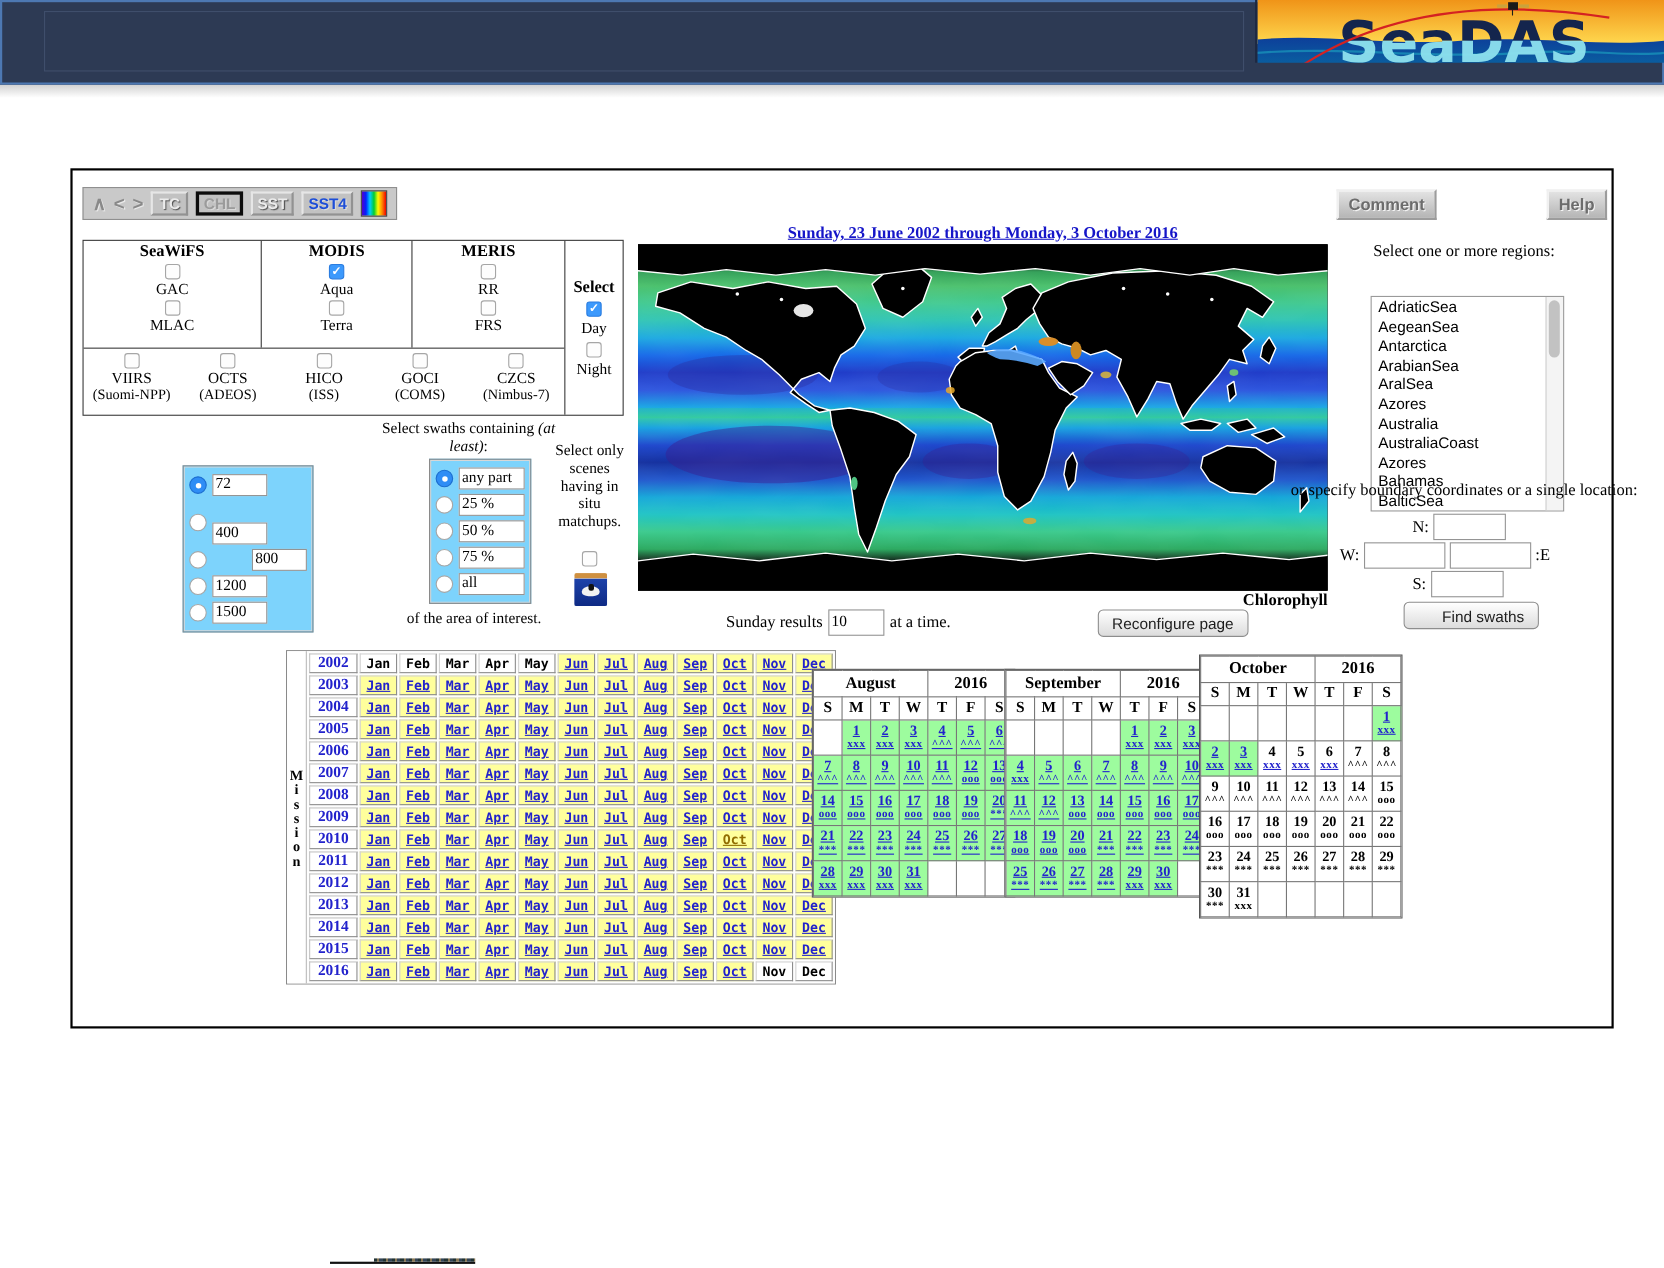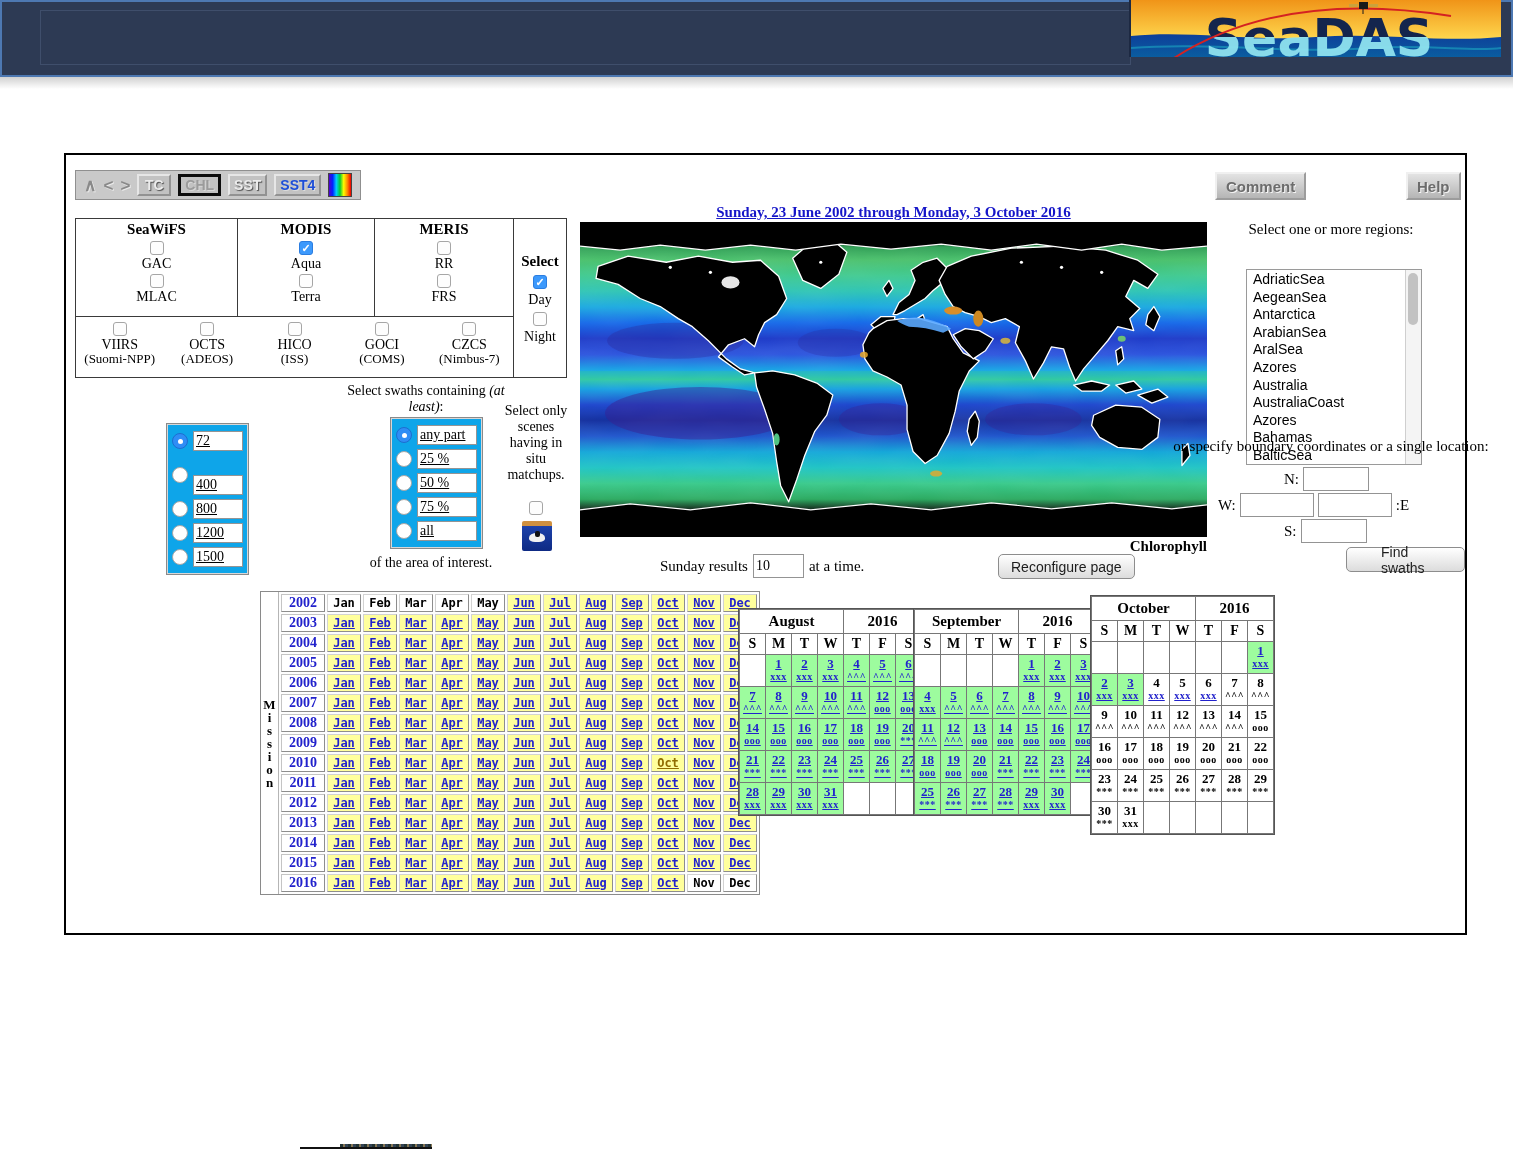--- a/index.html
+++ b/index.html
@@ -6,21 +6,21 @@
   .screen{position:relative;width:1513px;height:1153px;background:#fff;overflow:hidden;
           font-family:"Liberation Serif",serif;color:#000;}
 
   
   .topbar{position:absolute;left:0;top:0;width:1513px;height:77px;box-sizing:border-box;
           background:#2d3a54;border:2px solid #4d78b2;}
   .topbar::after{content:'';position:absolute;left:38px;top:8px;right:380px;bottom:10px;
           border:1px solid rgba(120,140,175,.25);}
   .topbar-shadow{position:absolute;left:0;top:77px;width:1513px;height:12px;
           background:linear-gradient(rgba(0,0,0,.18),rgba(0,0,0,0));}
-  .logo{position:absolute;right:12px;top:0;width:370px;height:57px;overflow:hidden;border-left:2px solid #1d2942;}
+  .logo{position:absolute;right:0;top:0;width:370px;height:57px;overflow:hidden;border-left:2px solid #1d2942;}
   .logo svg{display:block;}
 
   
   .panel{position:absolute;left:64px;top:153px;width:1403px;height:782px;
          border:2px solid #000;background:#fff;box-sizing:border-box;}
   .abs{position:absolute;}
 
   
   .tbar{left:9px;top:15px;height:30px;background:#c9c9c9;border:1px solid #8f8f8f;
         display:flex;align-items:center;padding:0 8px;gap:7px;box-sizing:border-box;}
@@ -58,21 +58,21 @@
       background:#fdfdfd;box-sizing:border-box;vertical-align:middle;
       font:bold 11px "Liberation Sans",sans-serif;line-height:12px;color:#fff;text-align:center;}
   .cb.on{background:#3c99fc;border-color:#2b7de0;}
   .radio{display:inline-block;width:16px;height:16px;border-radius:50%;border:1px solid #a6a6a6;
       background:#fff;box-sizing:border-box;position:relative;flex:none;}
   .radio.sel{background:#2f8df5;border-color:#1c6ed0;}
   .radio.sel::after{content:'';position:absolute;left:5px;top:5px;width:5px;height:5px;border-radius:50%;background:#fff;}
 
   
   .small-label{font:14px "Liberation Serif",serif;text-align:center;line-height:16px;}
-  .opt-table{border:1px solid #8a8a8a;box-shadow:inset 0 0 0 1px #d7d7d7;background:#0ea5e9;padding:3px 4px;text-decoration:underline;}
+  .opt-table{border:1px solid #8a8a8a;box-shadow:inset 0 0 0 1px #d7d7d7;background:#7dd3fc;padding:3px 4px;}
   .opt-row{display:flex;align-items:center;gap:5px;margin:4px 1px;}
   input.mini{height:18px;border:1px solid #949494;font:14px "Liberation Serif",serif;padding:0 2px;background:#fff;}
   .matchup-text{font:14px "Liberation Serif",serif;text-align:center;line-height:16px;}
   .situ-icon{width:30px;height:25px;border-top:5px solid #cf9040;border-radius:2px;
       background:linear-gradient(#1d42aa,#0e2a84);position:relative;box-sizing:content-box;}
   .situ-icon::after{content:'';position:absolute;left:7px;top:7px;width:16px;height:9px;
       background:#f2f2f2;border-radius:60% 60% 45% 45%;}
   .situ-icon::before{content:'';position:absolute;left:13px;top:5px;width:5px;height:6px;background:#111;
       border-radius:2px;z-index:1;}
 
@@ -252,21 +252,21 @@
         <div class="opt-row">
           <span class="radio sel"></span>
           <input class="mini" value="72" style="width: 44px;">
         </div>
         <div class="opt-row">
           <span class="radio"></span>
           <input class="mini" value="400" style="width: 44px; margin-top: 20px;">
         </div>
         <div class="opt-row">
           <span class="radio"></span>
-          <input class="mini" value="800" style="width: 44px;">
+          <input class="mini" value="800" style="width: 44px; margin-left: 36px;">
         </div>
         <div class="opt-row">
           <span class="radio"></span>
           <input class="mini" value="1200" style="width: 44px;">
         </div>
         <div class="opt-row">
           <span class="radio"></span>
           <input class="mini" value="1500" style="width: 44px;">
         </div>
       </div>
@@ -420,21 +420,21 @@
     <div class="abs" style="left:1152px;top:338px;">
       <span class="coord-label">W:</span>
       <input class="coord" style="width: 68px;">
       <input class="coord" style="width: 68px;">
       <span class="coord-label">:E</span>
     </div>
     <div class="abs" style="left:1218px;top:364px;">
       <span class="coord-label">S:</span>
       <input class="coord" style="width: 60px;">
     </div>
-    <div class="abs roundbtn" style="left:1280px;top:392px;padding-left:34px;">Find swaths</div>
+    <div class="abs roundbtn" style="left:1210px;top:392px;padding-left:34px;">Find swaths</div>
 
     <div class="abs mission-wrap">
       <div class="mission-label" id="mission-label">
           <div>M</div>
           <div>i</div>
           <div>s</div>
           <div>s</div>
           <div>i</div>
           <div>o</div>
           <div>n</div>

